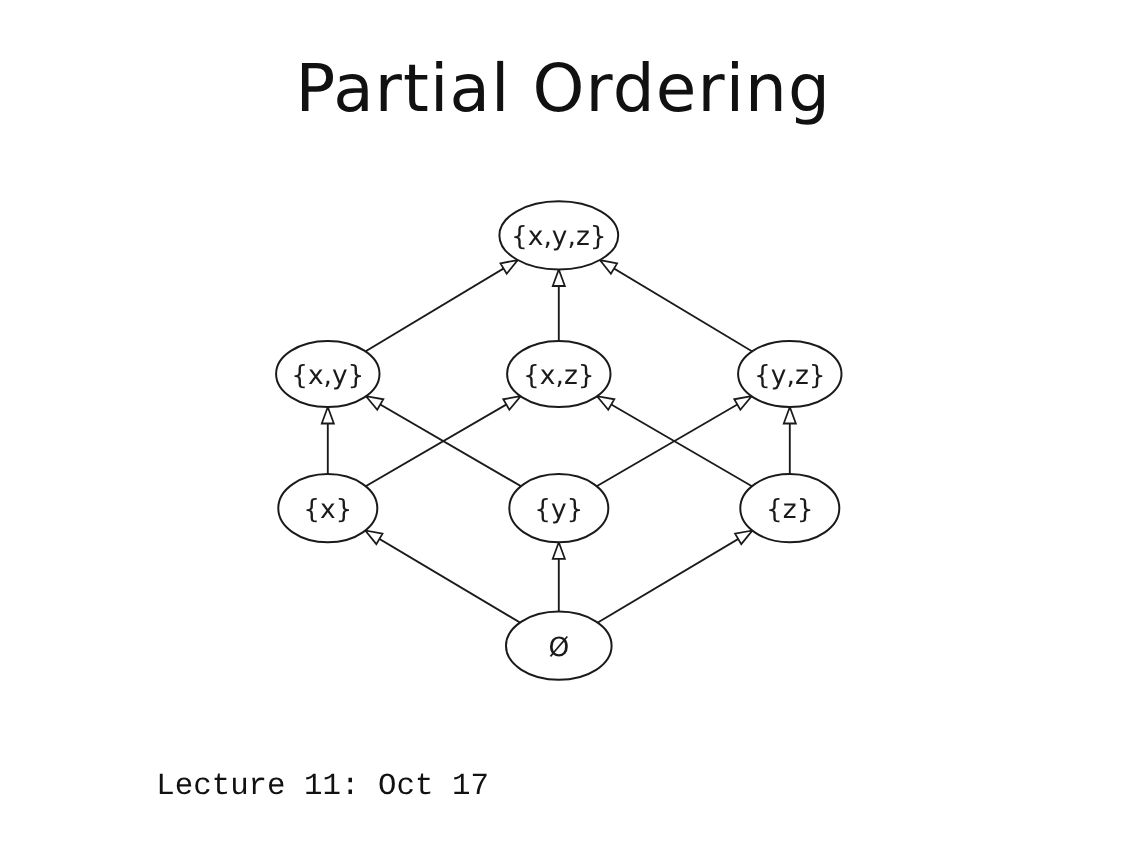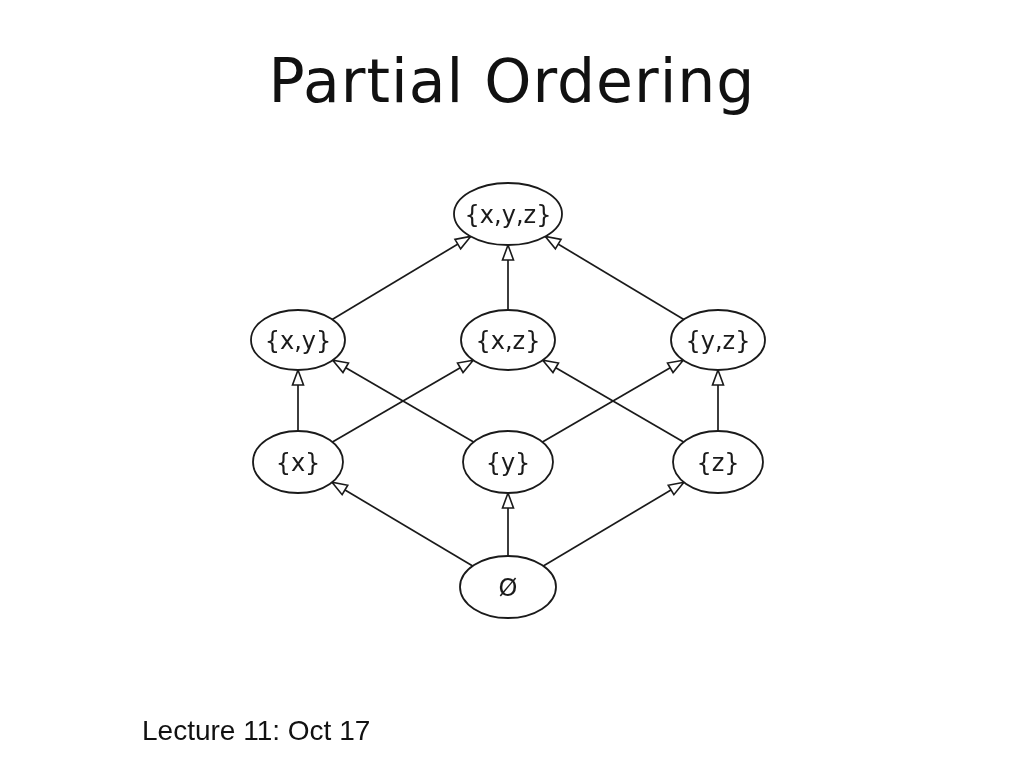--- a/index.html
+++ b/index.html
@@ -36,22 +36,21 @@
   }
   #hasse-svg text {
     font-family: "DejaVu Sans", sans-serif;
   }
   .footer-left {
     position: absolute;
     left: 142px;
     top: 700px;
     font-size: 28px;
     color: #111111;
-    font-family: Liberation Sans, sans-serif;
-    margin-top: 15px;
+    font-family: Liberation Mono, monospace;
   }
   .footer-right {
     position: absolute;
     left: 532px;
     top: 705px;
     font-size: 26px;
     color: #111111;
     font-family: "DejaVu Sans", sans-serif;
   }
 </style>

